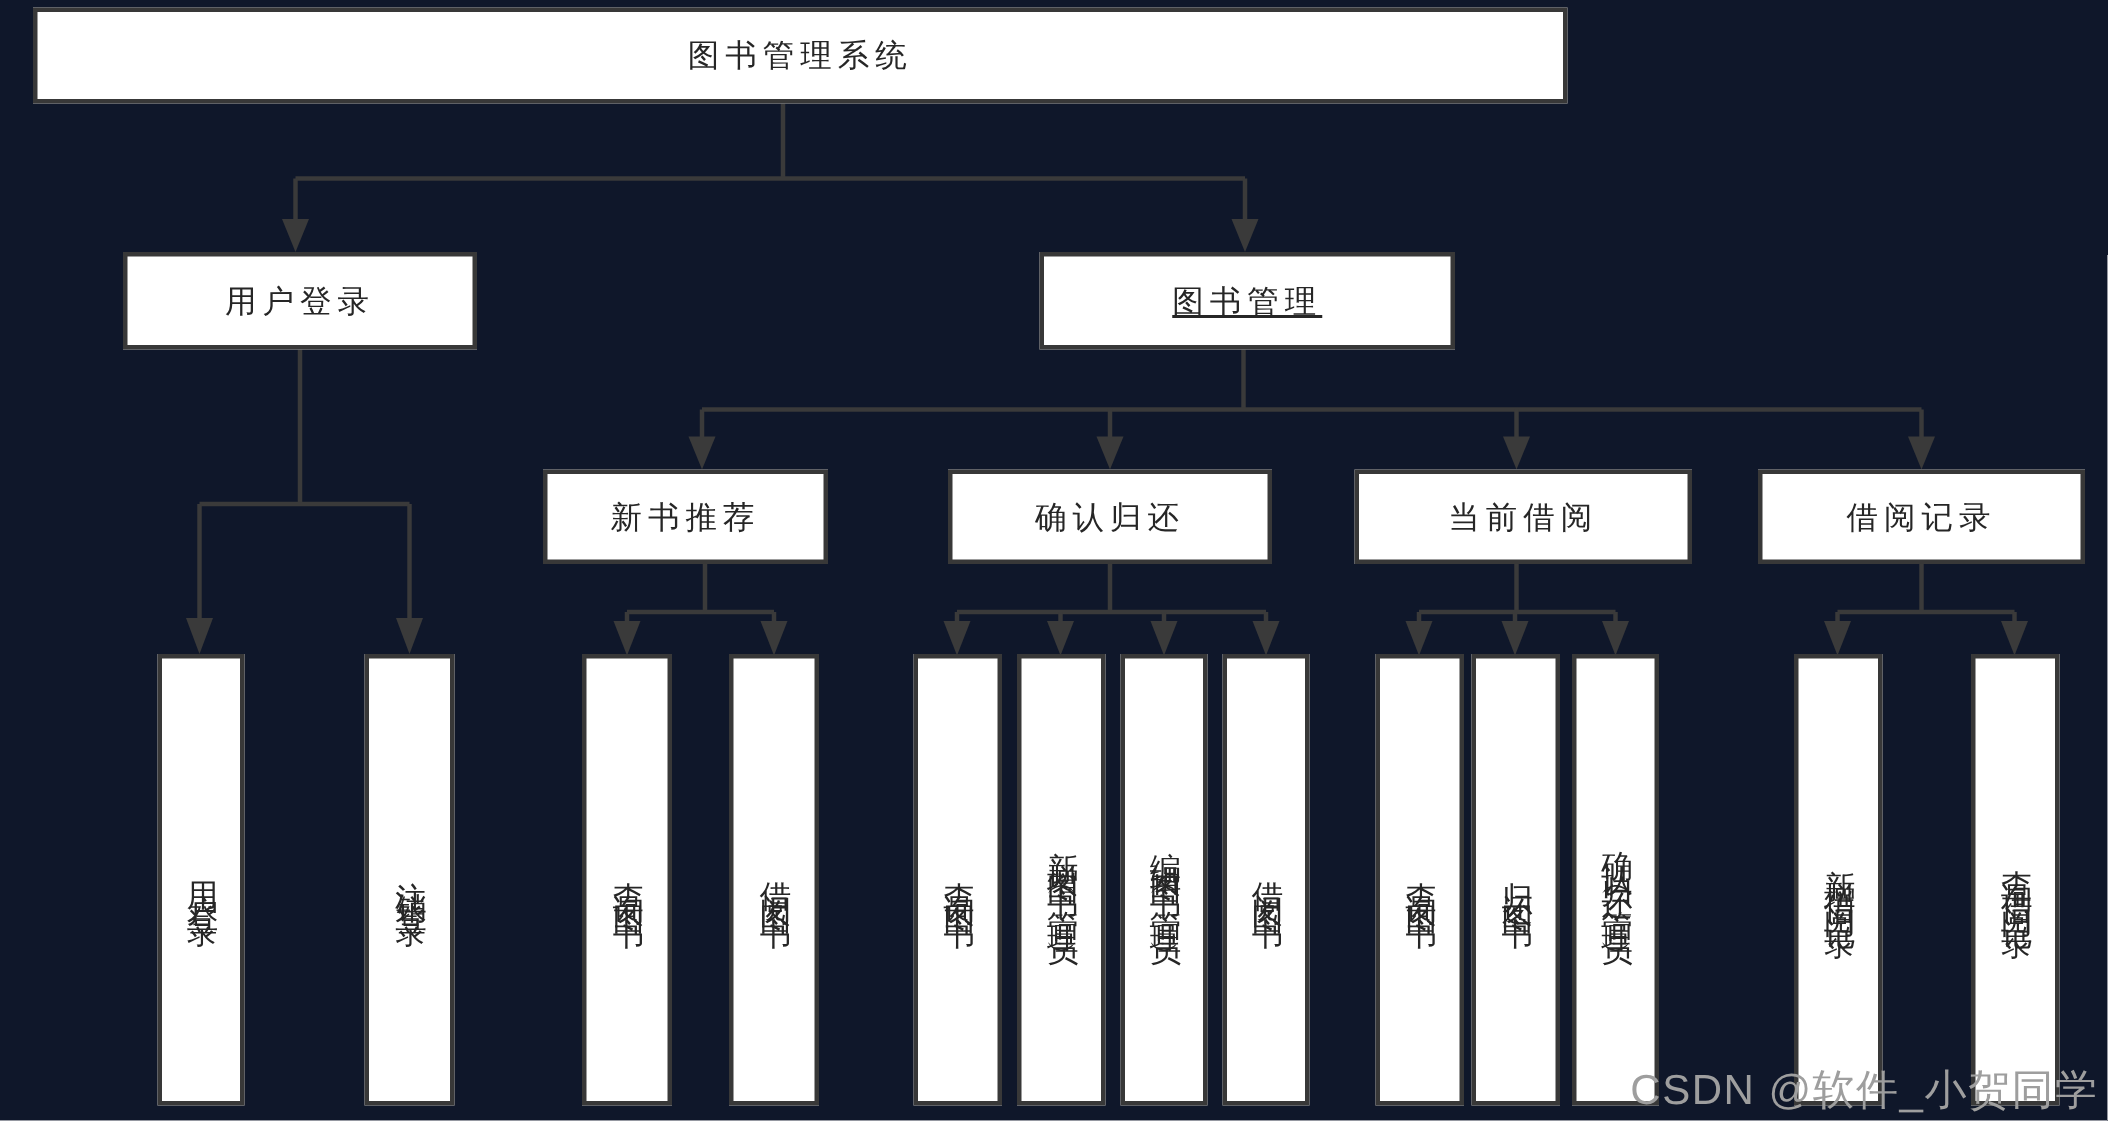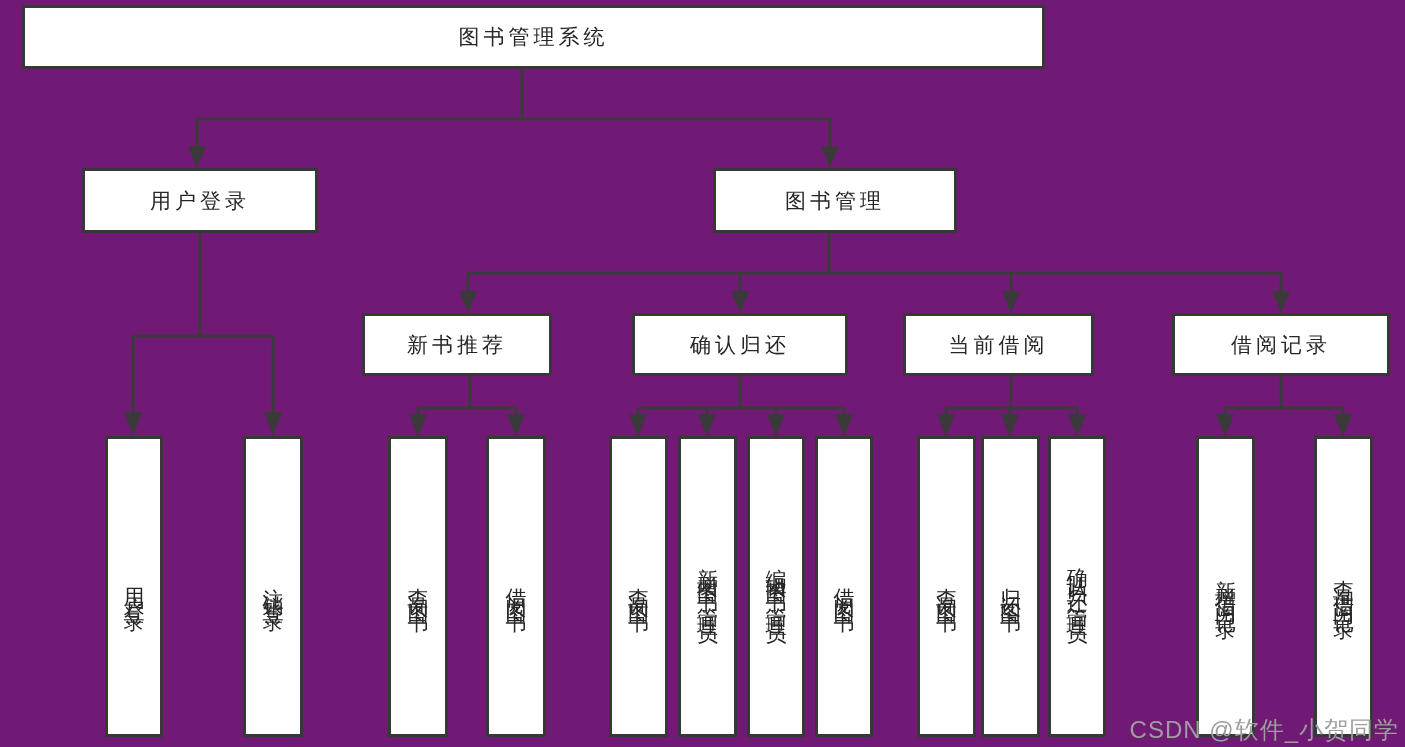--- a/index.html
+++ b/index.html
@@ -1,19 +1,19 @@
 <!DOCTYPE html>
 <html><head>
 <meta charset="utf-8">
 <style>
   html,body{margin:0;padding:0;background:#fff;}
   #stage{
     position:relative;
     width:1405px;height:747px;
-    background:#701a75;
+    background:#0f172a;
     font-family:"Liberation Sans","DejaVu Sans",sans-serif;
     overflow:hidden;
   }
   .box{
     position:absolute;
     box-sizing:border-box;
     border:3px solid #383838;
     background:#fff;
     display:flex;
     align-items:center;
@@ -33,35 +33,35 @@
     position:absolute;left:0;top:0;width:1405px;height:747px;
   }
   #connectors path,#connectors line{
     stroke:#3a3a3a;stroke-width:3;fill:none;
   }
   #connectors polygon{fill:#3a3a3a;stroke:none;}
   #watermark{
     position:absolute;
     right:6px;bottom:1px;
     color:#9e9e9e;
-    font-size:24px;
+    font-size:28px;
     letter-spacing:1px;
     z-index:10;
     white-space:nowrap;
   }
   
   #n-root{left:22px;top:5px;width:1023px;height:64px;}
   
   #n-user{left:82px;top:168px;width:236px;height:65px;}
-  #n-mgmt{left:713px;top:168px;width:244px;height:65px;}
+  #n-mgmt{left:693px;top:168px;width:277px;height:65px;text-decoration:underline;}
   
   .l3{top:313px;height:63px;}
   #n-g0{left:362px;width:190px;}
   #n-g1{left:632px;width:216px;}
-  #n-g2{left:903px;width:191px;}
+  #n-g2{left:903px;width:225px;}
   #n-g3{left:1172px;width:218px;}
   
   .l4{top:436px;height:301px;}
   #n-u0{left:105px;width:58px;}
   #n-u1{left:243px;width:60px;}
   #n-g0l0{left:388px;width:60px;}
   #n-g0l1{left:486px;width:60px;}
   #n-g1l0{left:609px;width:59px;}
   #n-g1l1{left:678px;width:59px;}
   #n-g1l2{left:747px;width:58px;}

